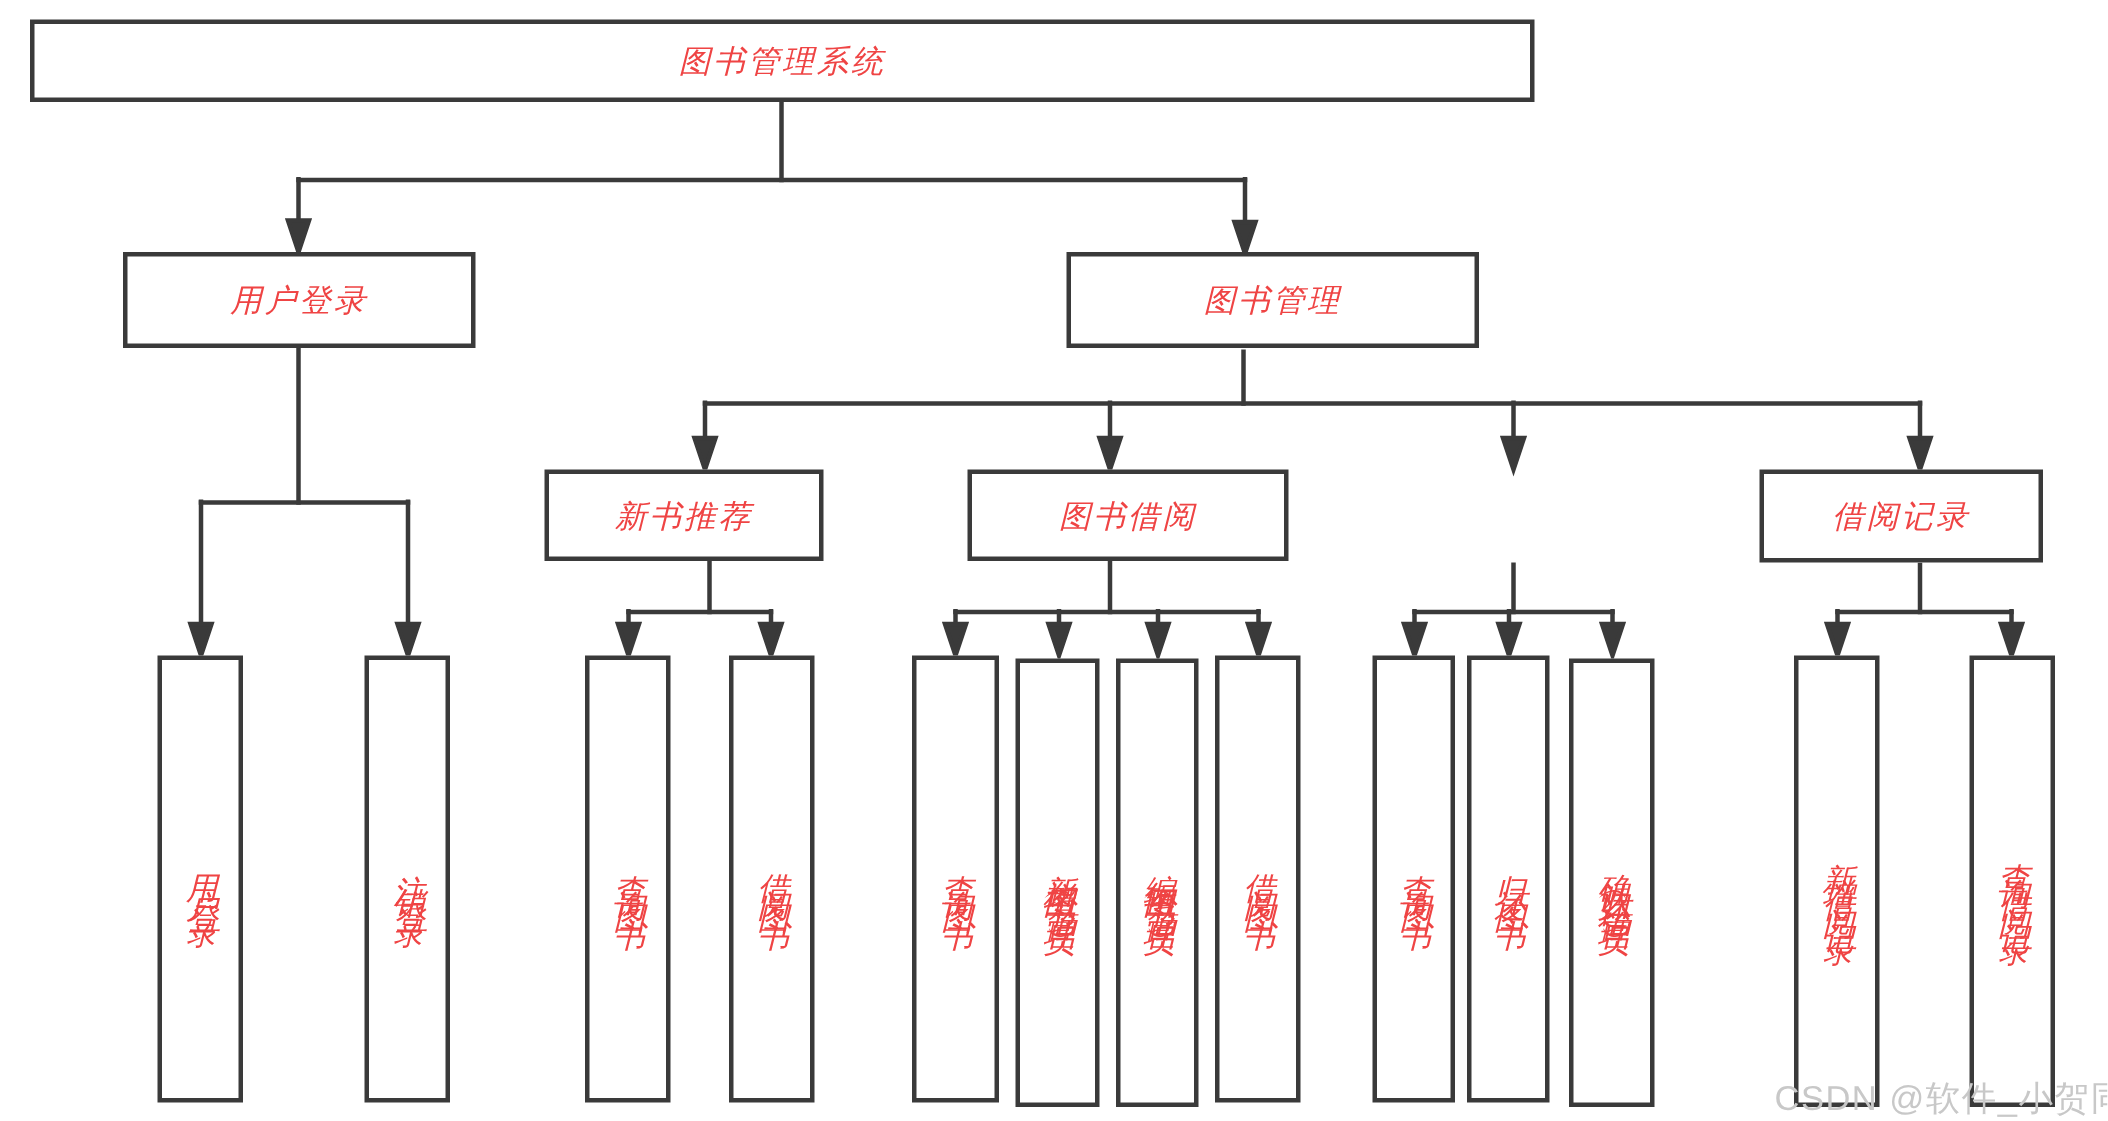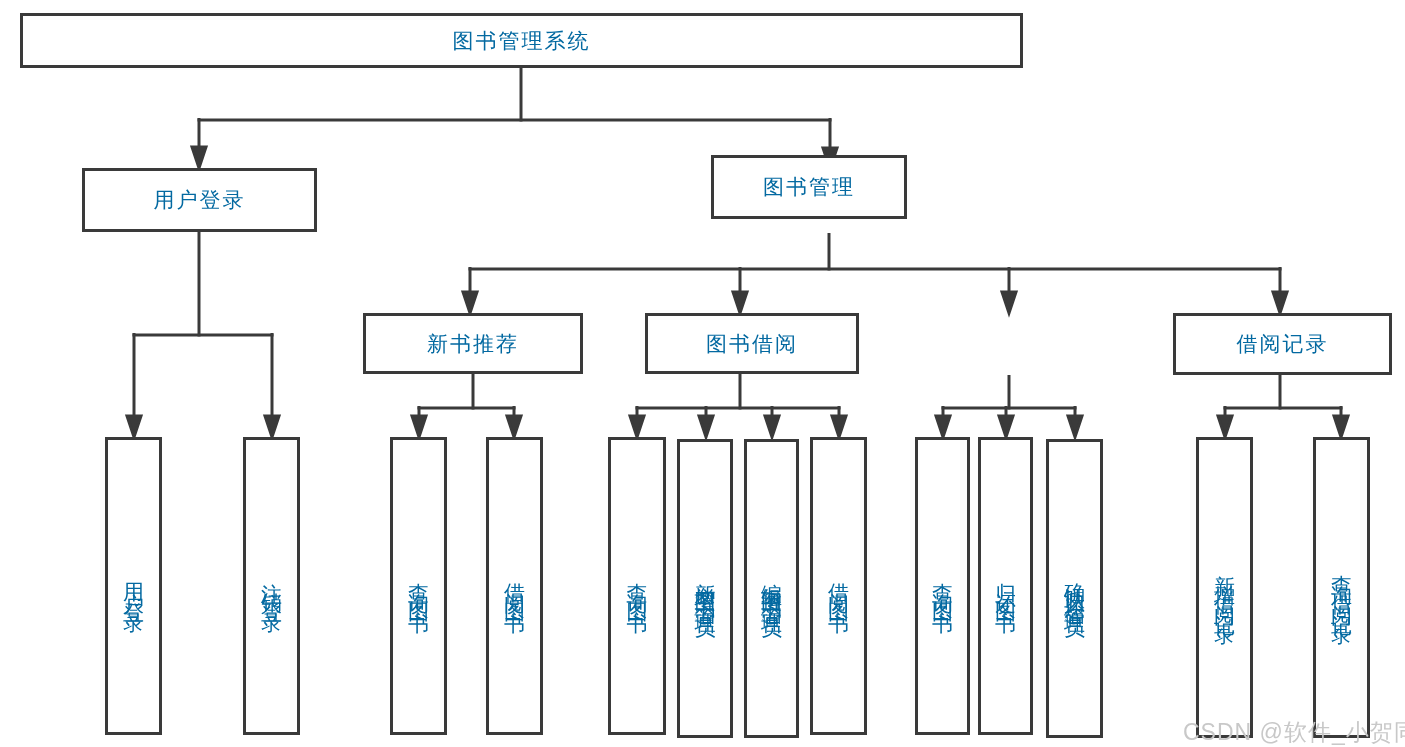--- a/index.html
+++ b/index.html
@@ -19,21 +19,22 @@
   }
   .box {
     position: absolute;
     box-sizing: border-box;
     background: #ffffff;
     border: 3px solid #3a3a3a;
     display: flex;
     align-items: center;
     justify-content: center;
     z-index: 2;
-    color: #0369a1;
+    color: #ef4444;
+    font-style: italic;
   }
   .box .label {
     font-size: 21px;
     letter-spacing: 2px;
     white-space: nowrap;
   }
   .leaf .label {
     writing-mode: vertical-rl;
     text-orientation: mixed;
     letter-spacing: 10px;
@@ -121,31 +122,31 @@
     </g>
   </svg>
 
   <div class="box" style="left:20px; top:13px; width:1003px; height:55px;">
     <span class="label">图书管理系统</span>
   </div>
 
   <div class="box" style="left:82px; top:168px; width:235px; height:64px;">
     <span class="label">用户登录</span>
   </div>
-  <div class="box" style="left:711px; top:155px; width:196px; height:64px;">
+  <div class="box" style="left:711px; top:168px; width:275px; height:64px;">
     <span class="label">图书管理</span>
   </div>
 
-  <div class="box" style="left:363px; top:313px; width:220px; height:61px;">
+  <div class="box" style="left:363px; top:313px; width:186px; height:61px;">
     <span class="label">新书推荐</span>
   </div>
   <div class="box" style="left:633px; top:313px; width:214px; height:61px;margin-left:12px;">
     <span class="label">图书借阅</span>
   </div>
-  <div class="box" style="left:1173px; top:313px; width:219px; height:62px;">
+  <div class="box" style="left:1173px; top:313px; width:189px; height:62px;">
     <span class="label">借阅记录</span>
   </div>
 
   <div class="box leaf" style="left:105px; top:437px; width:57px; height:298px;">
     <span class="label">用户登录</span>
   </div>
   <div class="box leaf" style="left:243px; top:437px; width:57px; height:298px;">
     <span class="label">注销登录</span>
   </div>
 

